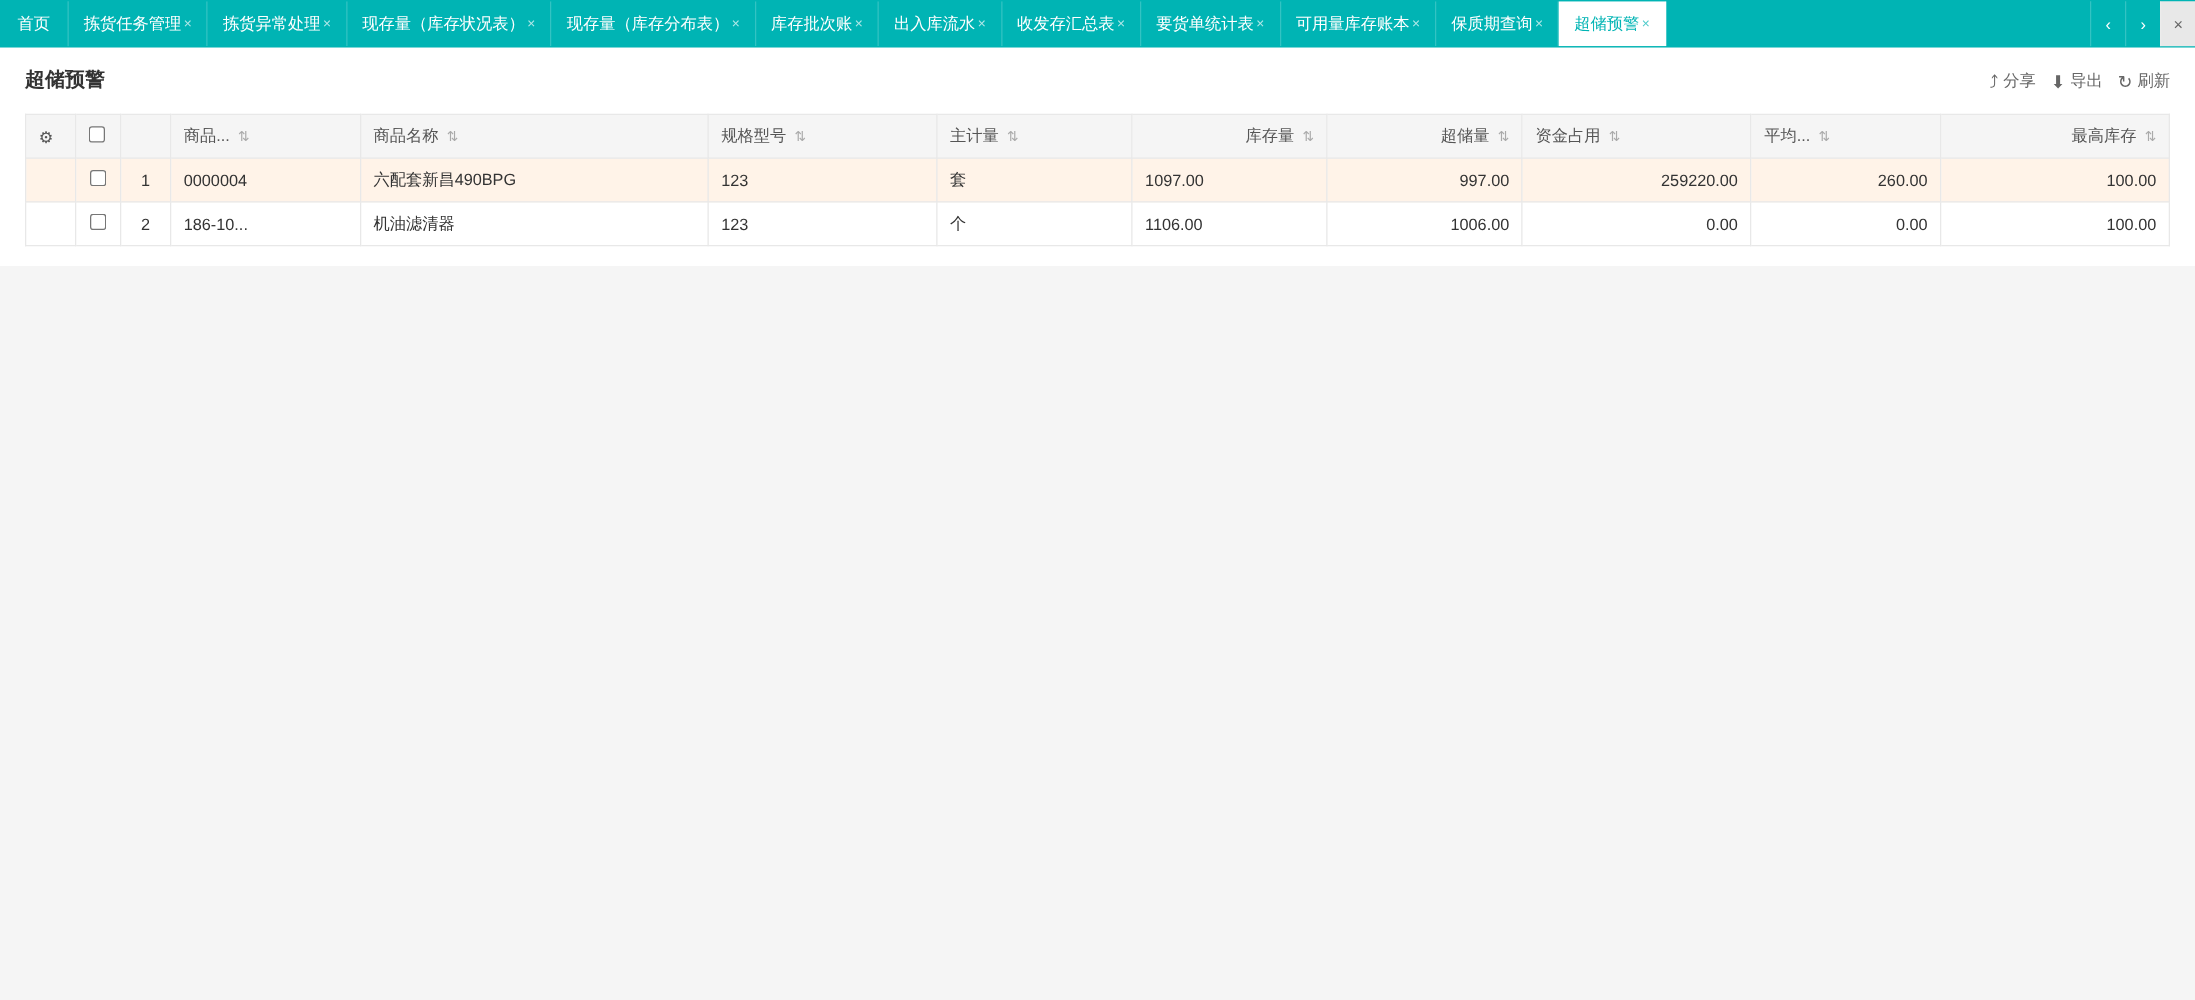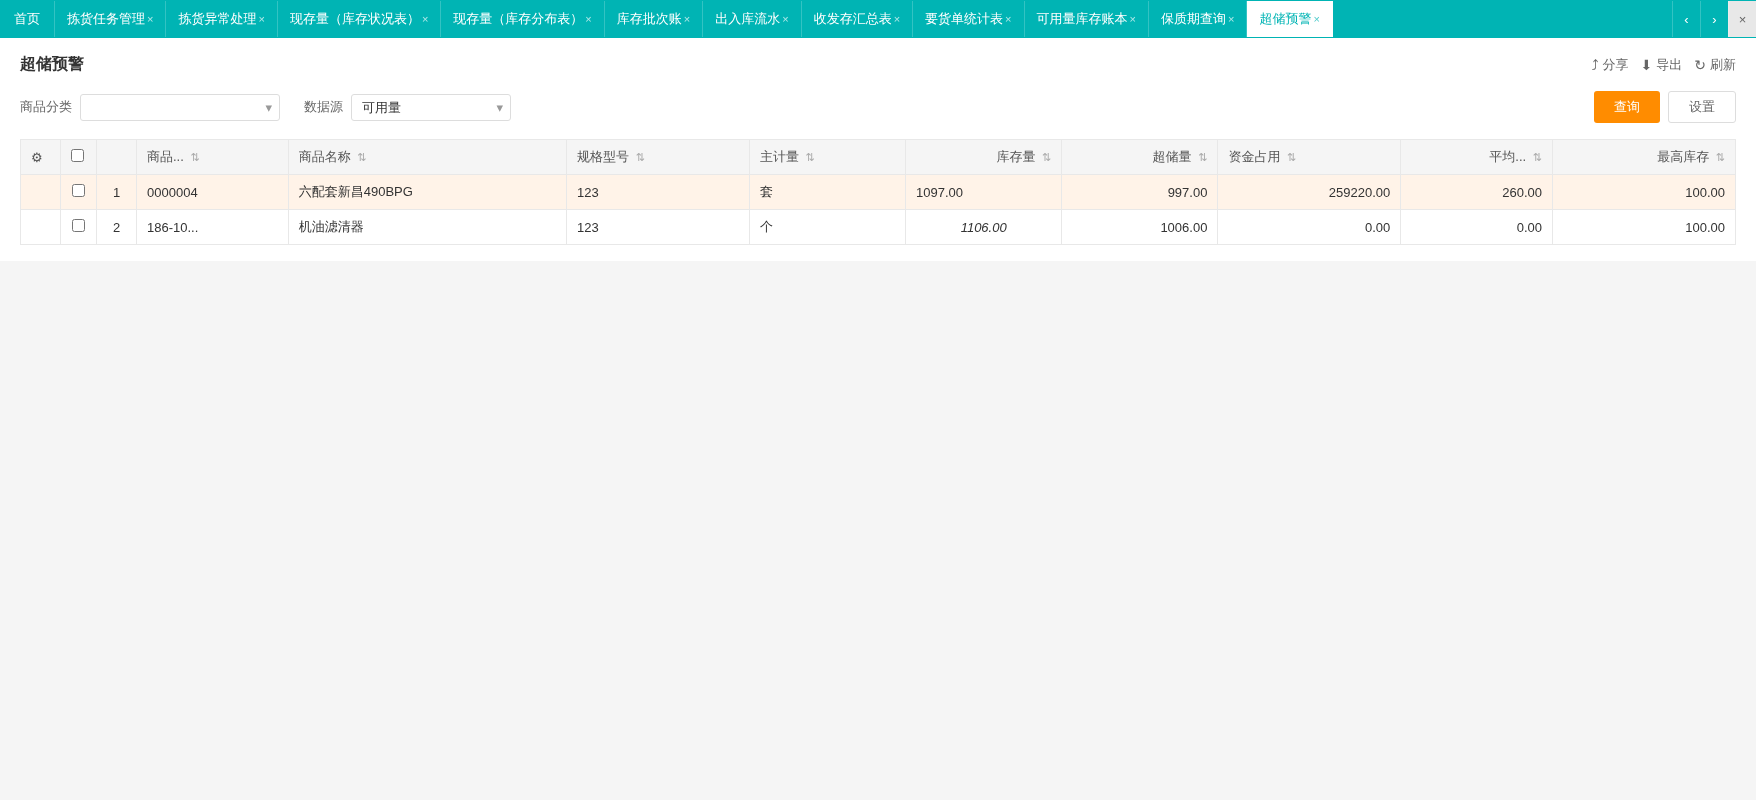--- a/index.html
+++ b/index.html
@@ -294,42 +294,20 @@
         <span style="font-size:14px;">⬇</span>
         <span>导出</span>
       </div>
       <div class="action-link">
         <span style="font-size:14px;">↻</span>
         <span>刷新</span>
       </div>
     </div>
   </div>
 
-  <div class="filter-row">
-    <div class="filter-item">
-      <span class="filter-label">商品分类</span>
-      <div class="select-wrapper">
-        <select class="filter-select">
-          <option value=""></option>
-        </select>
-      </div>
-    </div>
-    <div class="filter-item">
-      <span class="filter-label">数据源</span>
-      <div class="select-wrapper">
-        <select class="filter-select" style="min-width:160px;">
-          <option value="可用量" selected="">可用量</option>
-        </select>
-      </div>
-    </div>
-    <div class="filter-actions">
-      <button class="btn-query">查询</button>
-      <button class="btn-settings">设置</button>
-    </div>
-  </div>
 
   <table class="data-table">
     <thead>
       <tr>
         <th class="th-gear">
           <span style="cursor:pointer;">⚙</span>
         </th>
         <th class="th-checkbox">
           <input type="checkbox" style="">
         </th>
@@ -355,21 +333,21 @@
           <span class="sort-icon">⇅</span>
         </th>
         <th style="cursor:pointer; text-align:right;">
           <span>超储量</span>
           <span class="sort-icon">⇅</span>
         </th>
         <th style="cursor:pointer; text-align:left;">
           <span>资金占用</span>
           <span class="sort-icon">⇅</span>
         </th>
-        <th style="cursor:pointer; text-align:right;">
+        <th style="cursor:pointer; ">
           <span>平均...</span>
           <span class="sort-icon">⇅</span>
         </th>
         <th style="cursor:pointer; text-align:right;">
           <span>最高库存</span>
           <span class="sort-icon">⇅</span>
         </th>
       </tr>
     </thead>
     <tbody id="table-body">
@@ -392,21 +370,21 @@
         <tr class="row-normal">
       <td class="row-num"></td>
       <td class="td-checkbox">
         <input type="checkbox" style="">
       </td>
       <td class="row-num">2</td>
       <td>186-10...</td>
       <td>机油滤清器</td>
       <td>123</td>
       <td>个</td>
-      <td style="text-align:center;font-style:italic;">1106.00</td>
+      <td style="text-align:left;">1106.00</td>
       <td style="text-align:right;">1006.00</td>
       <td style="text-align:right;">0.00</td>
       <td style="text-align:right;">0.00</td>
       <td style="text-align:right;">100.00</td>
     </tr>
       </tbody>
   </table>
 
 </div>
 

